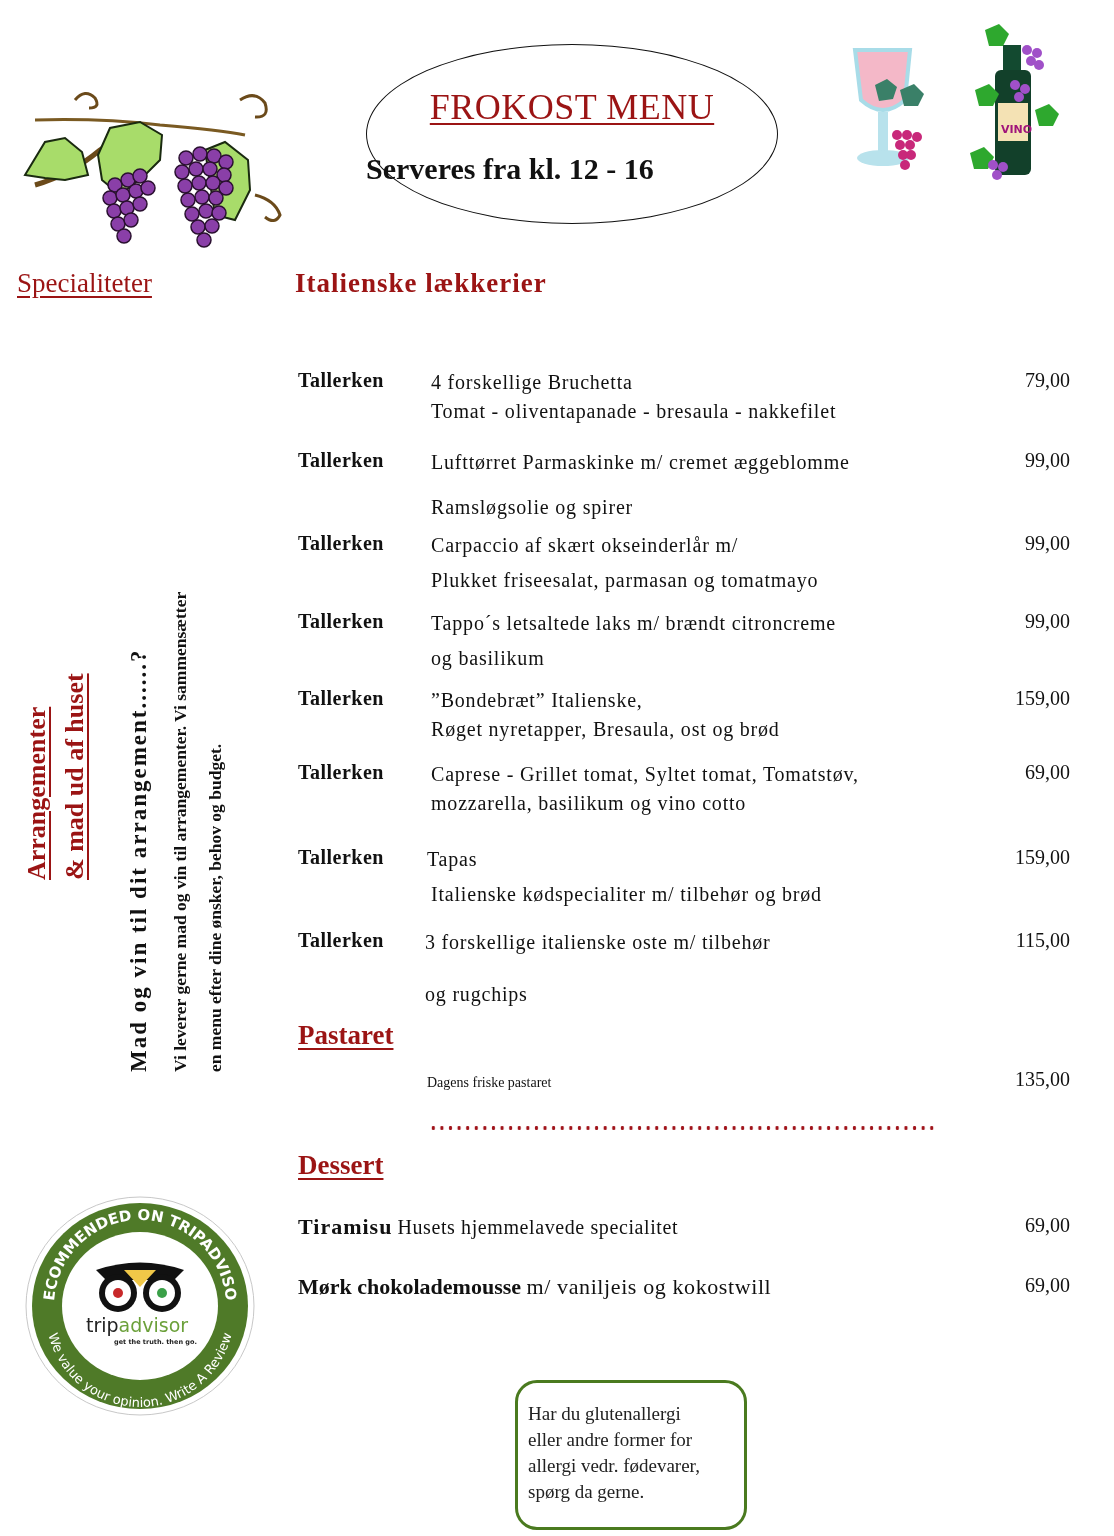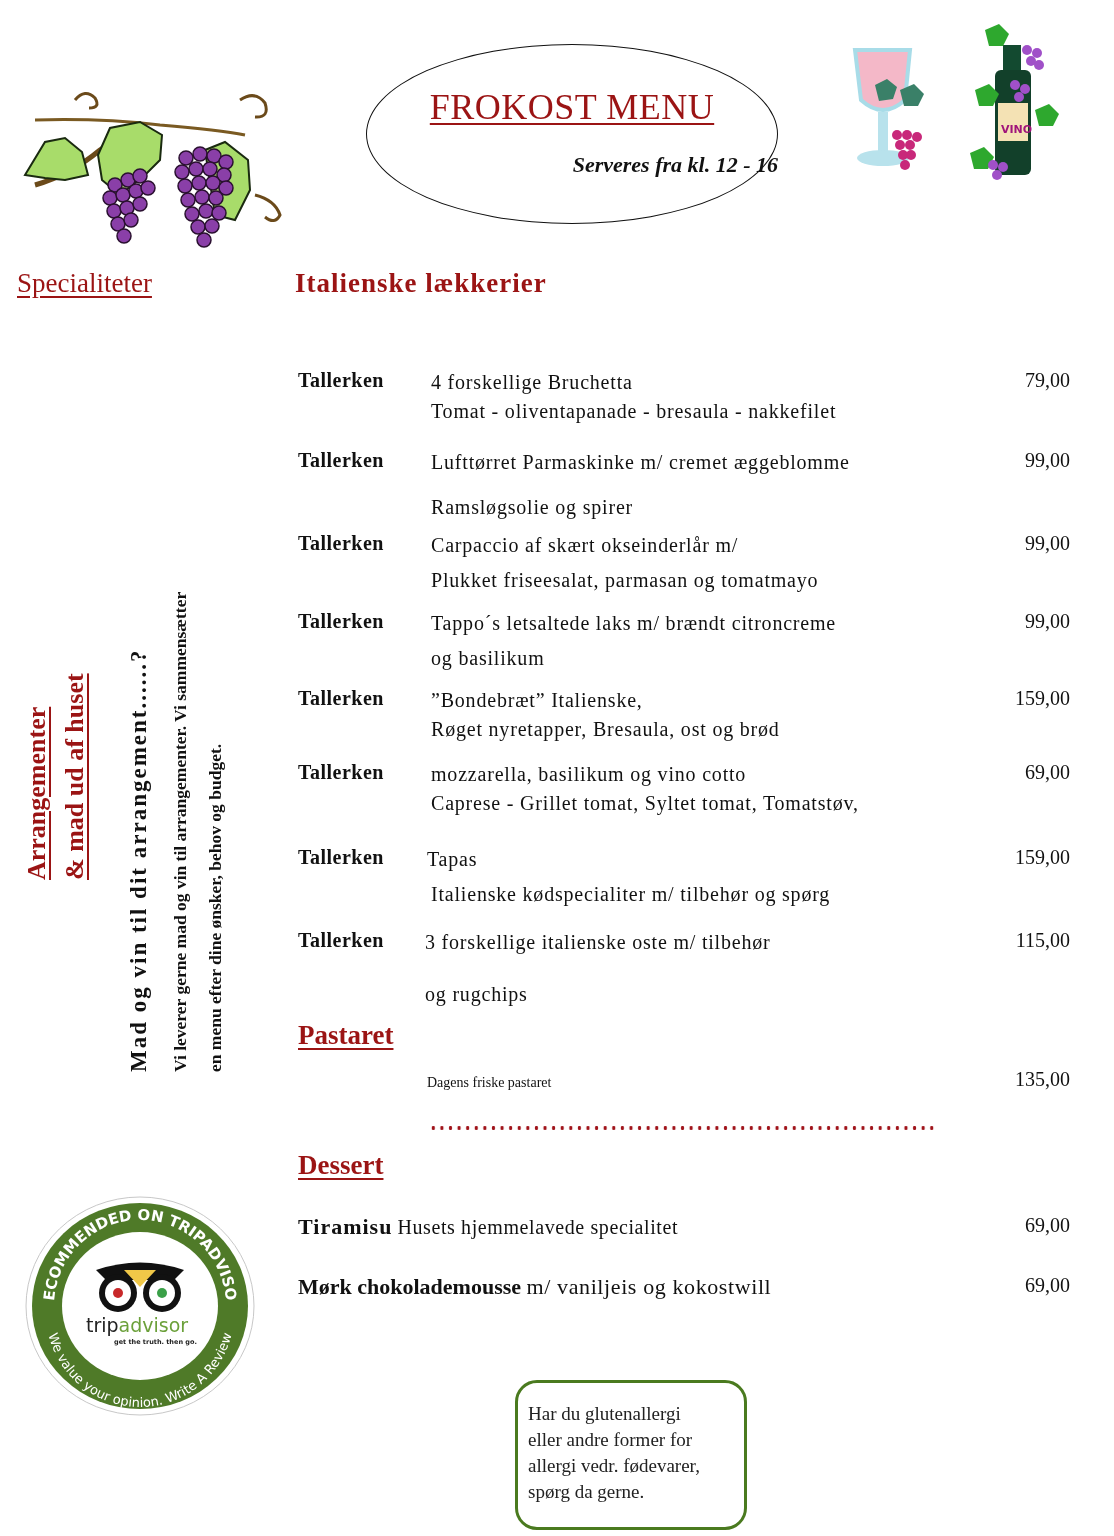--- a/index.html
+++ b/index.html
@@ -7,22 +7,22 @@
            font-family: "DejaVu Serif", "Liberation Serif", serif; color: #111; }
     .abs { position: absolute; }
     .red { color: #9b1414; }
     .ul { text-decoration: underline; text-decoration-thickness: 2px; text-underline-offset: 4px; }
 
     
     .ellipse { left: 366px; top: 44px; width: 412px; height: 180px; border: 1.5px solid #111;
                border-radius: 50%; box-sizing: border-box; }
     .title { left: 366px; width: 412px; top: 86px; text-align: center; font-family: "Liberation Serif", serif;
              font-size: 36px; letter-spacing: 0.5px; }
-    .subtitle { left: 366px; width: 412px; top: 152px; text-align: right; font-family: "Liberation Serif", serif;
-                font-size: 22px; font-weight: bold; font-style: italic; }
+    .subtitle { left: 366px; width: 412px; top: 152px; text-align: left; font-family: "Liberation Serif", serif;
+                font-size: 30px; font-weight: bold; }
 
     .section-head { font-family: "Liberation Serif", serif; font-size: 27px; }
     .h-special { left: 17px; top: 268px; }
     .h-ital { left: 295px; top: 268px; letter-spacing: 1px; font-weight: bold; }
     .h-pasta { left: 298px; top: 1020px; font-weight: bold; }
     .h-dessert { left: 298px; top: 1150px; font-weight: bold; }
 
     .row-label { left: 298px; font-family: "Liberation Serif", serif; font-weight: bold; font-size: 20px; letter-spacing: 0.5px; }
     .desc { left: 431px; font-family: "Liberation Serif", serif; font-size: 20px; letter-spacing: 0.8px; line-height: 29px; }
     .price { right: 44px; font-family: "Liberation Serif", serif; font-size: 20px; }
@@ -190,29 +190,29 @@
 
   <div class="abs row-label" style="top:687px">Tallerken</div>
   <div class="abs desc" style="top:686px">
     <div>”Bondebræt” Italienske,</div>
     <div>Røget nyretapper, Bresaula, ost og brød</div>
   </div>
   <div class="abs price" style="top:687px">159,00</div>
 
   <div class="abs row-label" style="top:761px">Tallerken</div>
   <div class="abs desc" style="top:760px">
+    <div>Caprese -  Grillet tomat, Syltet tomat, Tomatstøv,</div>
     <div>mozzarella, basilikum og vino cotto</div>
-    <div>Caprese -  Grillet tomat, Syltet tomat, Tomatstøv,</div>
   </div>
   <div class="abs price" style="top:761px">69,00</div>
 
   <div class="abs row-label" style="top:846px">Tallerken</div>
   <div class="abs desc" style="top:845px; left:427px">
     <div>Tapas</div>
-    <div style="margin-top:6px; padding-left:4px">Italienske kødspecialiter m/ tilbehør og spørg</div>
+    <div style="margin-top:6px; padding-left:4px">Italienske kødspecialiter m/ tilbehør og brød</div>
   </div>
   <div class="abs price" style="top:846px">159,00</div>
 
   <div class="abs row-label" style="top:929px">Tallerken</div>
   <div class="abs desc" style="top:928px; left:425px">
     <div>3 forskellige italienske oste m/ tilbehør</div>
     <div style="margin-top:23px">og rugchips</div>
   </div>
   <div class="abs price" style="top:929px">115,00</div>
 </div>

